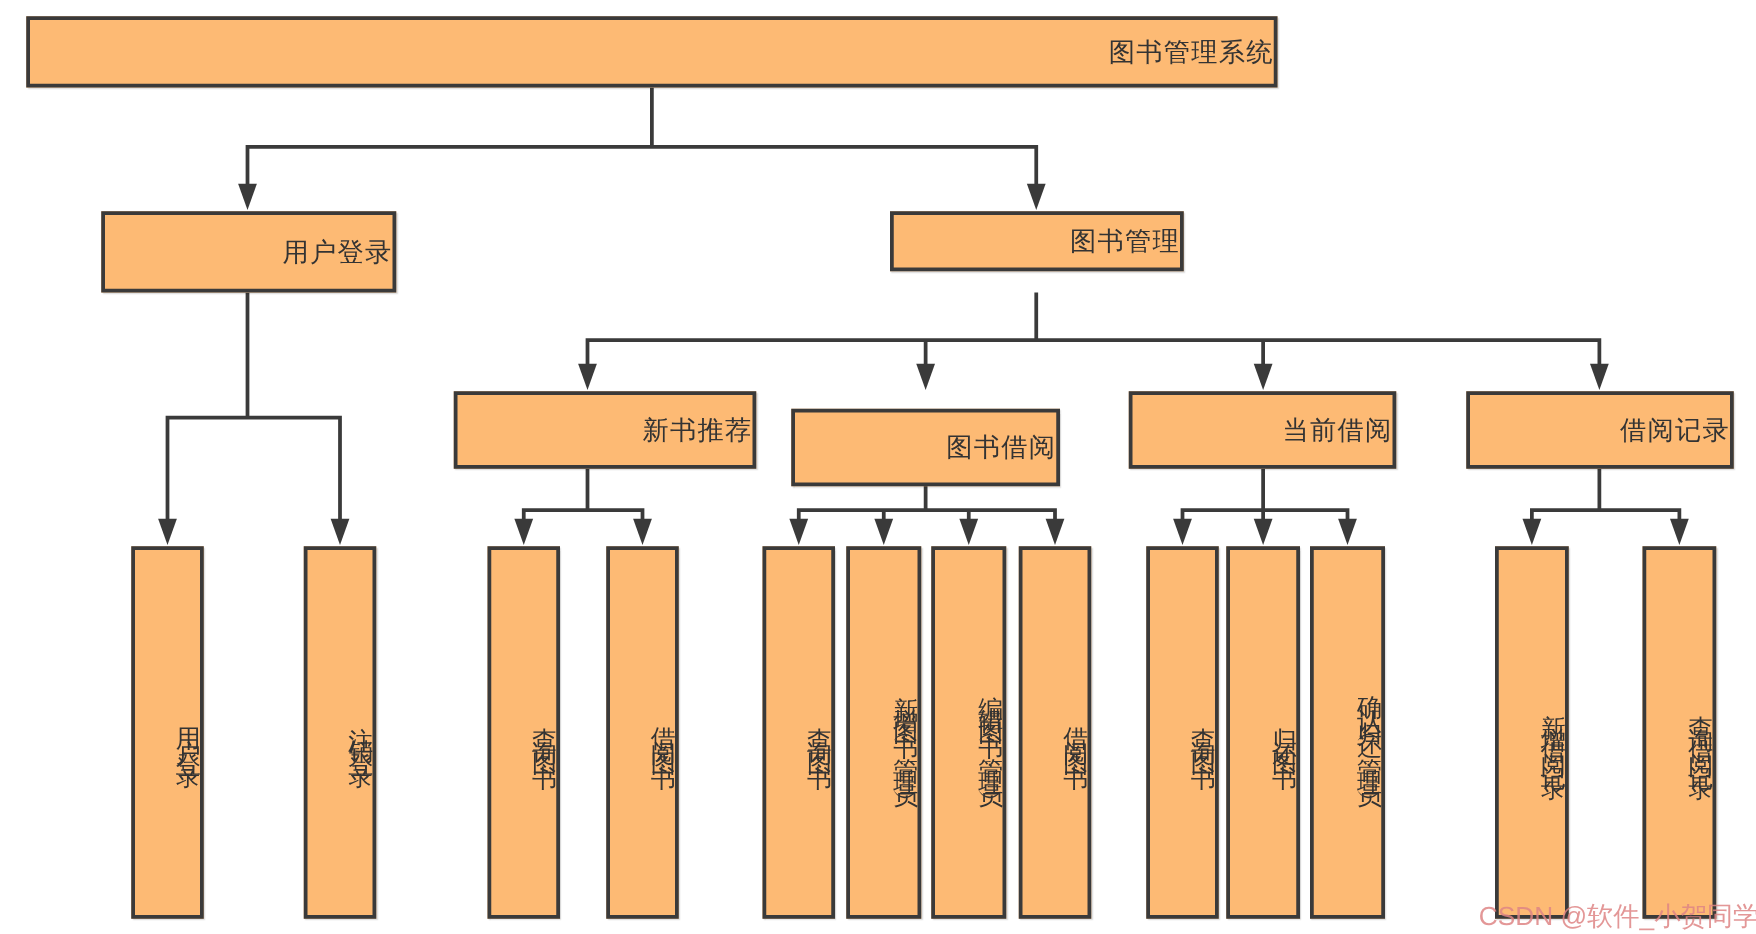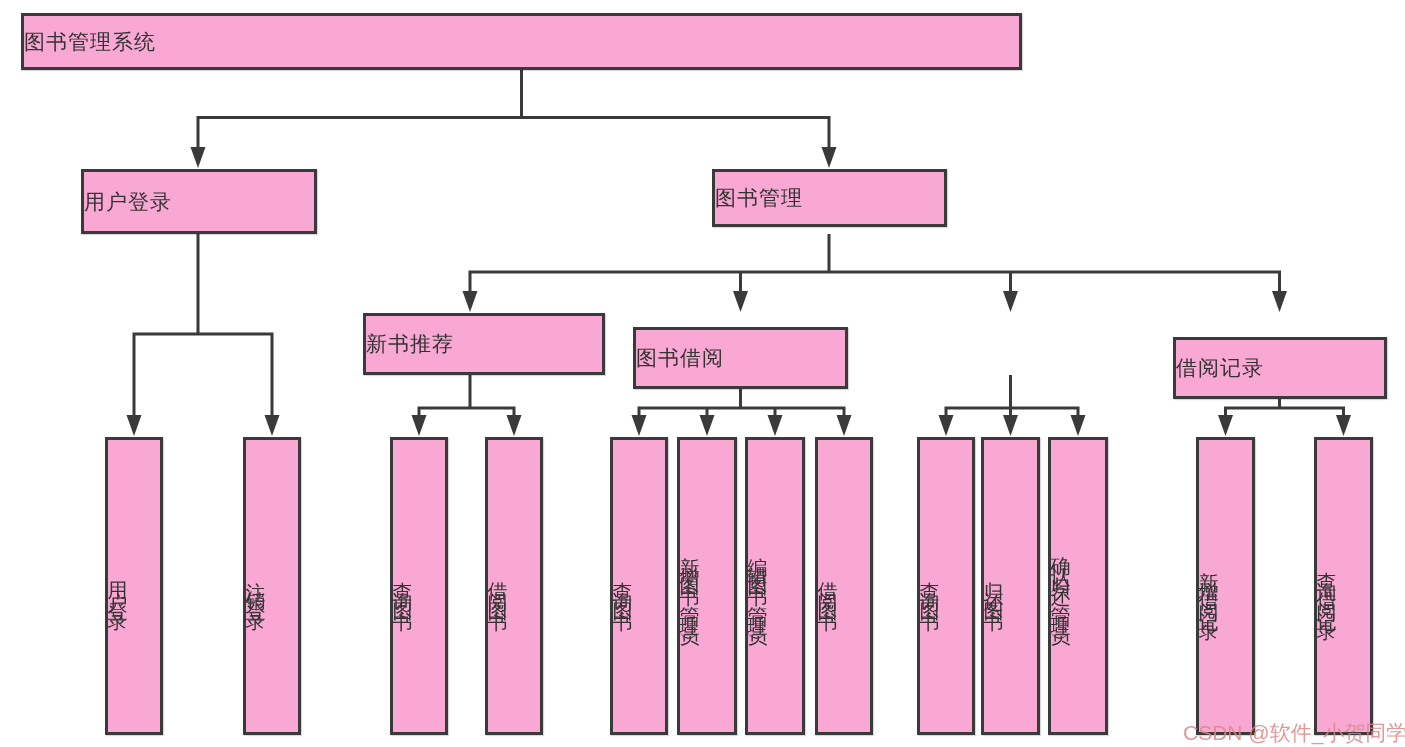--- a/index.html
+++ b/index.html
@@ -19,24 +19,24 @@
   .connectors path {
     fill: none;
     stroke: #3a3a3a;
     stroke-width: 3;
   }
   .connectors polygon { fill: #3a3a3a; }
   .box {
     position: absolute;
     box-sizing: border-box;
     border: 3px solid #3a3a3a;
-    background: #f9a8d4;
+    background: #fdba74;
     display: flex;
     align-items: center;
-    justify-content: flex-start;
+    justify-content: flex-end;
     color: #333333;
     box-shadow: 1px 1px 1px rgba(0,0,0,0.15);
   }
   .box.h span {
     font-size: 21px;
     letter-spacing: 1px;
     white-space: nowrap;
   }
   .box.leaf span {
     writing-mode: vertical-rl;
@@ -97,31 +97,34 @@
     <polygon points="1336,415 1351,415 1343.5,436"></polygon>
   </svg>
 
   <div class="box h" style="left:21px;top:13px;width:1001px;height:57px;">
     <span>图书管理系统</span>
   </div>
 
   <div class="box h" style="left:81px;top:169px;width:236px;height:65px;">
     <span>用户登录</span>
   </div>
-  <div class="box h" style="left:712px;top:169px;width:235px;height:58px;">
+  <div class="box h" style="left:712px;top:169px;width:235px;height:48px;">
     <span>图书管理</span>
   </div>
 
   <div class="box h" style="left:363px;top:313px;width:242px;height:62px;">
     <span>新书推荐</span>
   </div>
   <div class="box h" style="left:633px;top:327px;width:215px;height:62px;">
     <span>图书借阅</span>
   </div>
-  <div class="box h" style="left:1173px;top:313px;width:214px;height:62px;margin-top:24px;">
+  <div class="box h" style="left:903px;top:313px;width:214px;height:62px;">
+    <span>当前借阅</span>
+  </div>
+  <div class="box h" style="left:1173px;top:313px;width:214px;height:62px;">
     <span>借阅记录</span>
   </div>
 
   <div class="box leaf" style="left:105px;top:437px;width:58px;height:298px;">
     <span>用户登录</span>
   </div>
   <div class="box leaf" style="left:243px;top:437px;width:58px;height:298px;">
     <span>注销登录</span>
   </div>
   <div class="box leaf" style="left:390px;top:437px;width:58px;height:298px;">

